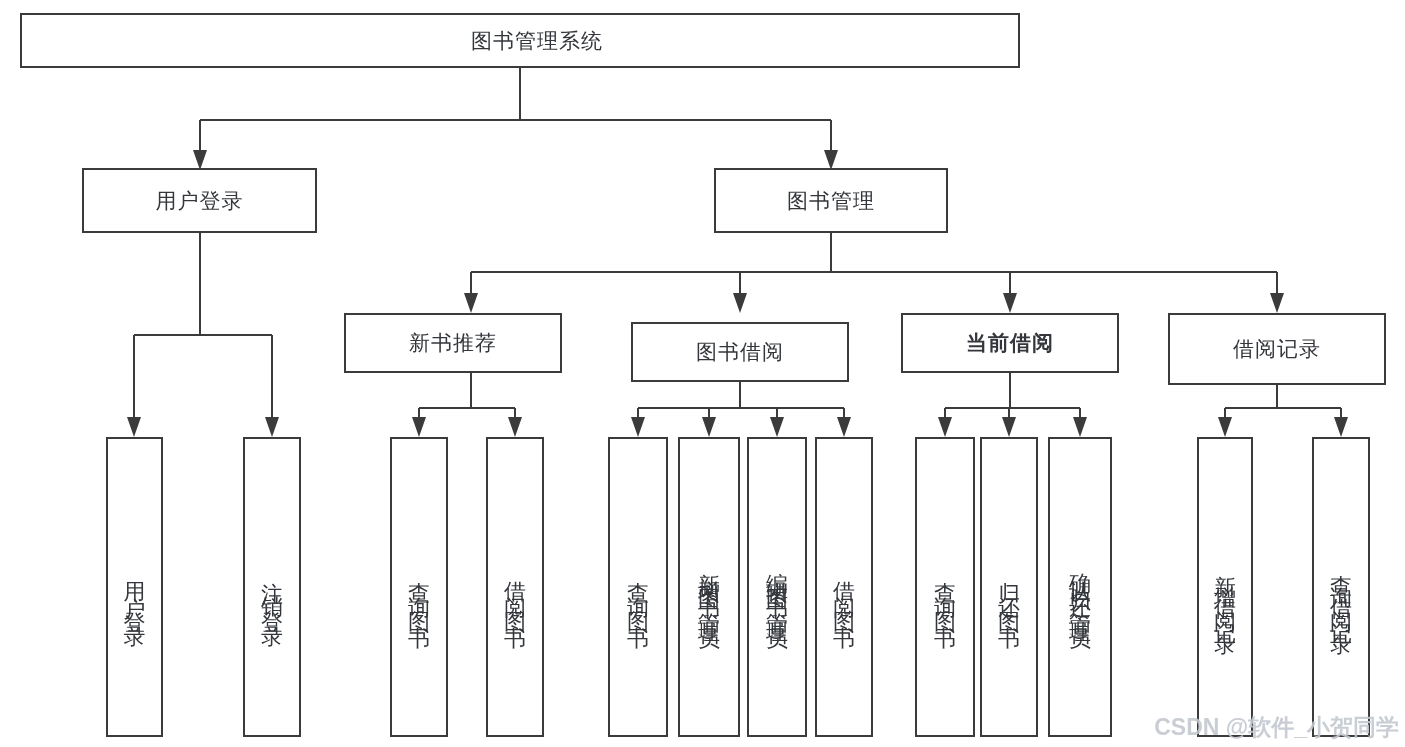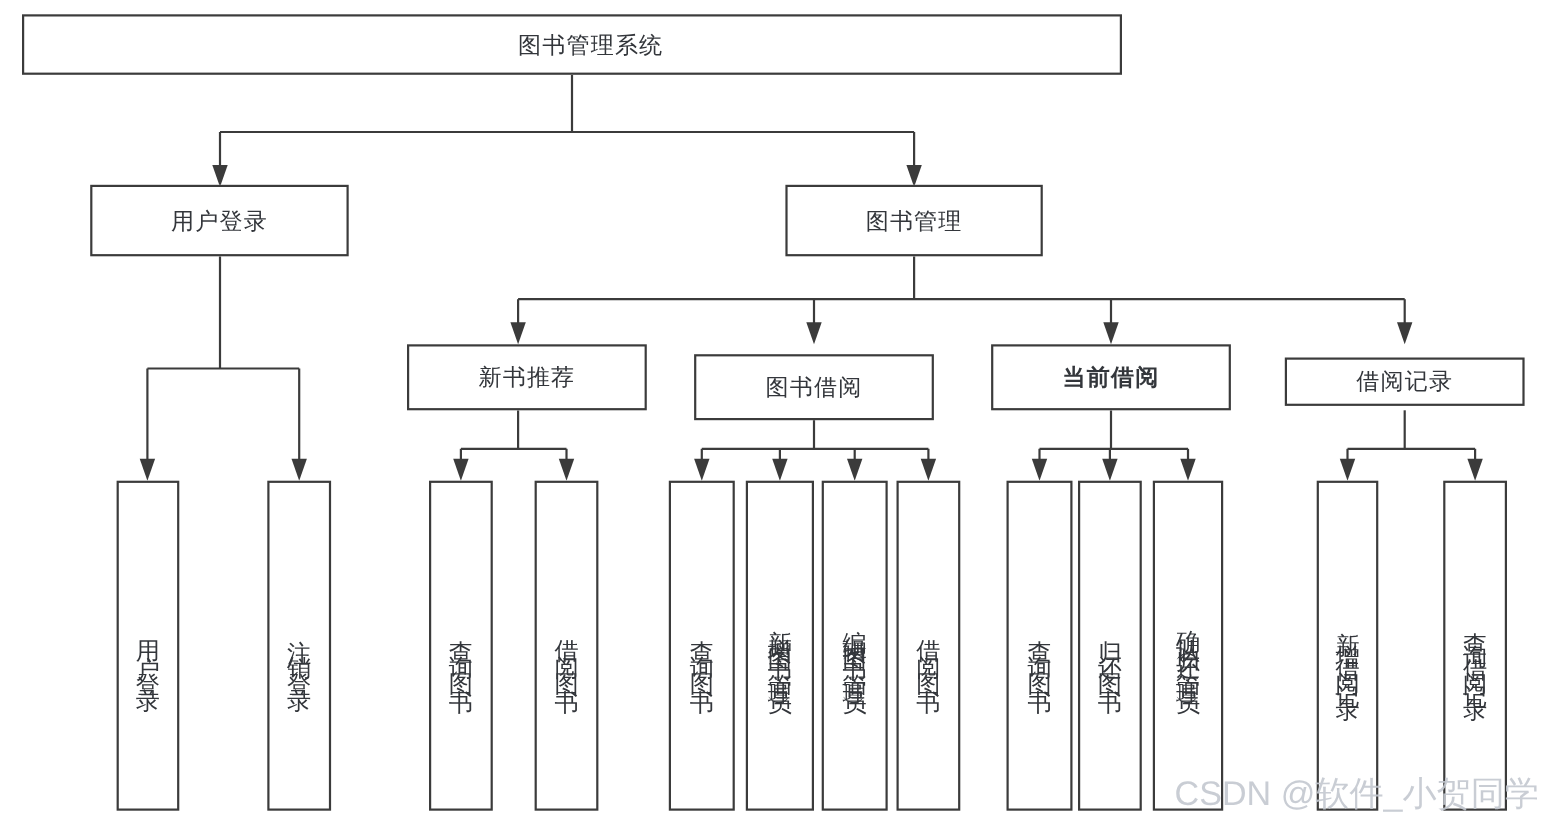--- a/index.html
+++ b/index.html
@@ -44,24 +44,25 @@
     letter-spacing: 15px;
     line-height: 1;
     padding-top: 14px; 
   }
   .leaf.sp12 { letter-spacing: 12px; padding-top: 11px; }
   .leaf.sp8  { letter-spacing: 8px;  padding-top: 7px;  }
   .watermark {
     position: absolute;
     right: 6px;
     bottom: 4px;
-    font-size: 31px;
+    font-size: 23px;
     color: rgba(195, 200, 207, 0.9);
     z-index: 3;
     white-space: nowrap;
+    font-weight: bold;
   }
 </style>
 </head>
 <body>
 
 <div class="stage">
 
   <svg class="connectors" width="1405" height="747" viewBox="0 0 1405 747">
     <g stroke="#3b3b3b" stroke-width="2" fill="none">
 
@@ -126,24 +127,24 @@
       <polygon points="1218,417 1232,417 1225,437"></polygon>
       <polygon points="1334,417 1348,417 1341,437"></polygon>
     </g>
   </svg>
 
   <div class="node h-node" style="left:20px; top:13px; width:1000px; height:55px;padding-left:34px;">图书管理系统</div>
 
   <div class="node h-node" style="left:82px; top:168px; width:235px; height:65px;">用户登录</div>
   <div class="node h-node" style="left:714px; top:168px; width:234px; height:65px;">图书管理</div>
 
-  <div class="node h-node" style="left:370px; top:313px; width:218px; height:60px;">新书推荐</div>
+  <div class="node h-node" style="left:344px; top:313px; width:218px; height:60px;">新书推荐</div>
   <div class="node h-node" style="left:631px; top:322px; width:218px; height:60px;">图书借阅</div>
   <div class="node h-node" style="left:901px; top:313px; width:218px; height:60px;font-weight:bold;">当前借阅</div>
-  <div class="node h-node" style="left:1168px; top:313px; width:218px; height:44px;margin-top:12px;">借阅记录</div>
+  <div class="node h-node" style="left:1168px; top:313px; width:218px; height:72px;">借阅记录</div>
 
   <div class="node leaf" style="left:106px; top:437px; width:57px; height:300px;">用户登录</div>
   <div class="node leaf" style="left:243px; top:437px; width:58px; height:300px;">注销登录</div>
 
   <div class="node leaf" style="left:390px; top:437px; width:58px; height:300px;">查询图书</div>
   <div class="node leaf" style="left:486px; top:437px; width:58px; height:300px;">借阅图书</div>
 
   <div class="node leaf" style="left:608px; top:437px; width:60px; height:300px;">查询图书</div>
   <div class="node leaf sp8" style="left:678px; top:437px; width:62px; height:300px;">新增图书（管理员）</div>
   <div class="node leaf sp8" style="left:747px; top:437px; width:60px; height:300px;">编辑图书（管理员）</div>

